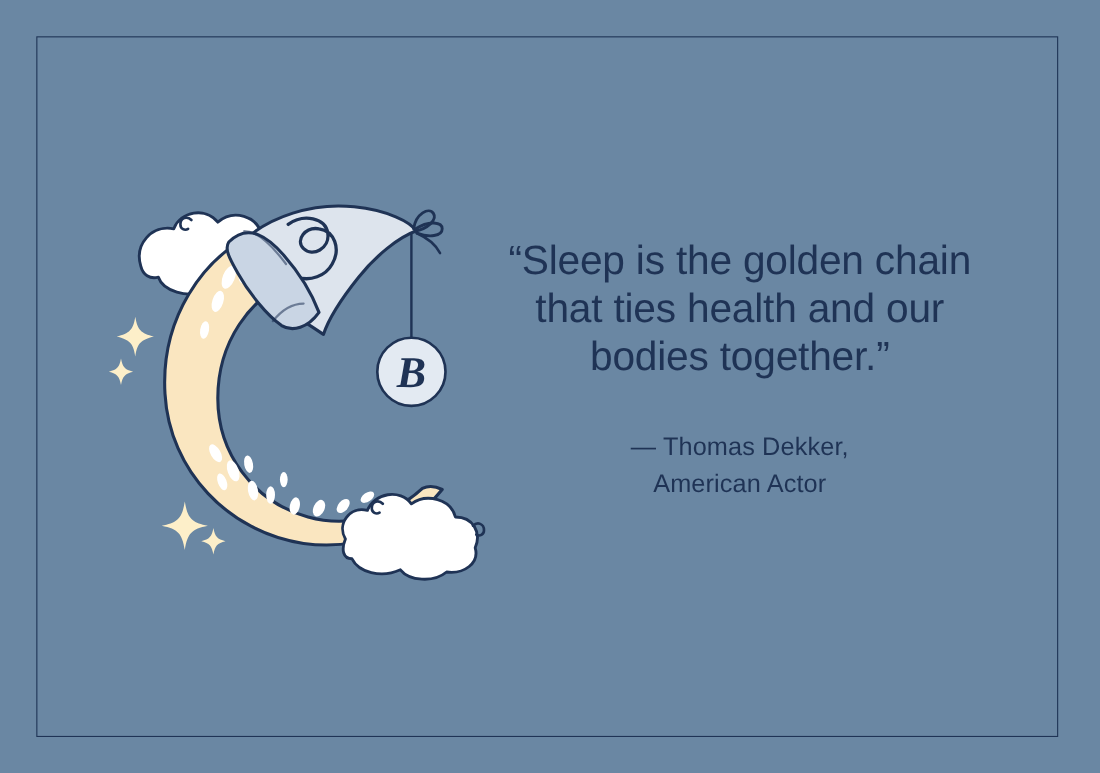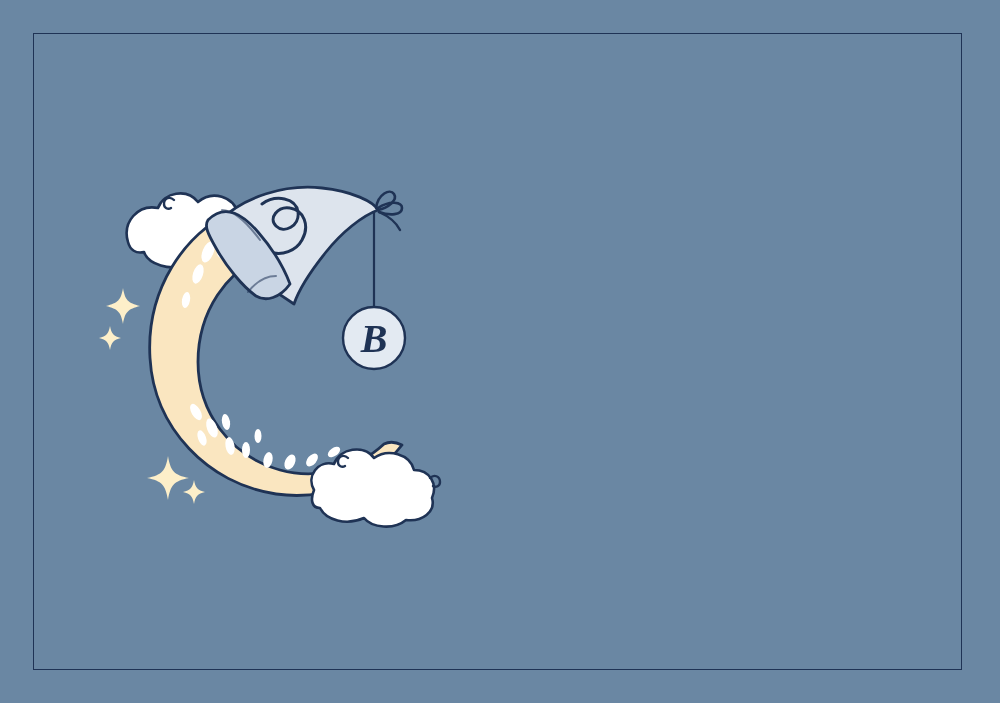--- a/index.html
+++ b/index.html
@@ -190,14 +190,21 @@
       <g>
         <line x1="284" y1="52" x2="284" y2="148" stroke="#1f3355" stroke-width="2.2" stroke-linecap="round"></line>
         <circle cx="284" cy="150" r="3.2" fill="#1f3355"></circle>
         <circle cx="284" cy="178" r="31" fill="#e3eaf2" stroke="#1f3355" stroke-width="2.4"></circle>
         <text x="284" y="192" text-anchor="middle" font-family="Liberation Serif, serif" font-size="40" font-style="italic" font-weight="700" fill="#1f3355">B</text>
       </g>
 
     </svg>
   </div>
 
+  <div id="quote-block">
+    <div id="quote-text">“Sleep is the golden chain
+that ties health and our
+bodies together.”</div>
+    <div id="attribution">— Thomas Dekker,
+American Actor</div>
+  </div>
 
 </div>
 
 </body></html>

